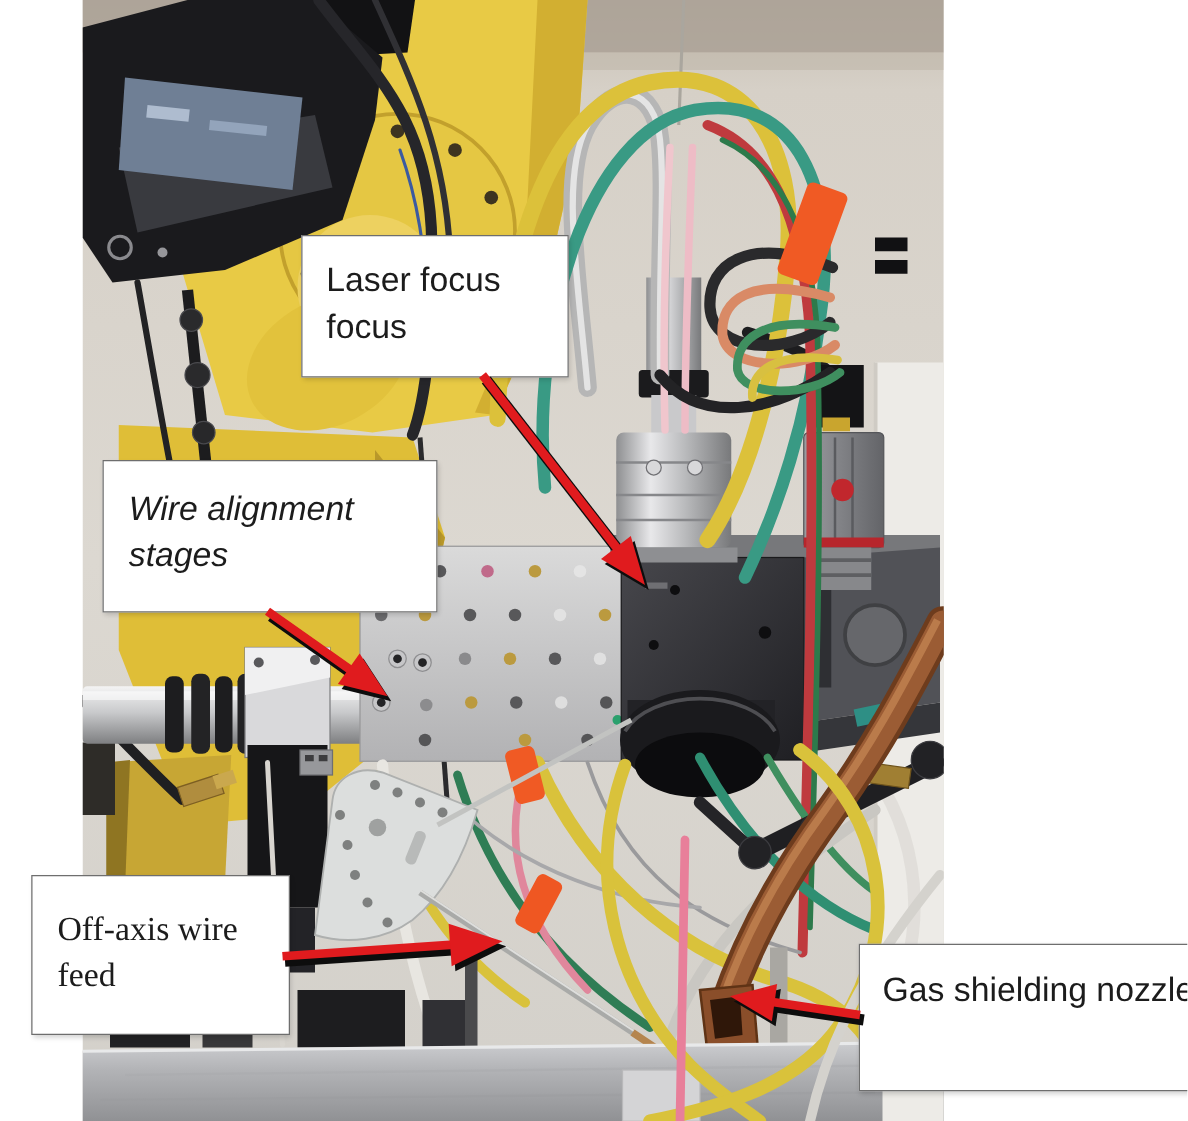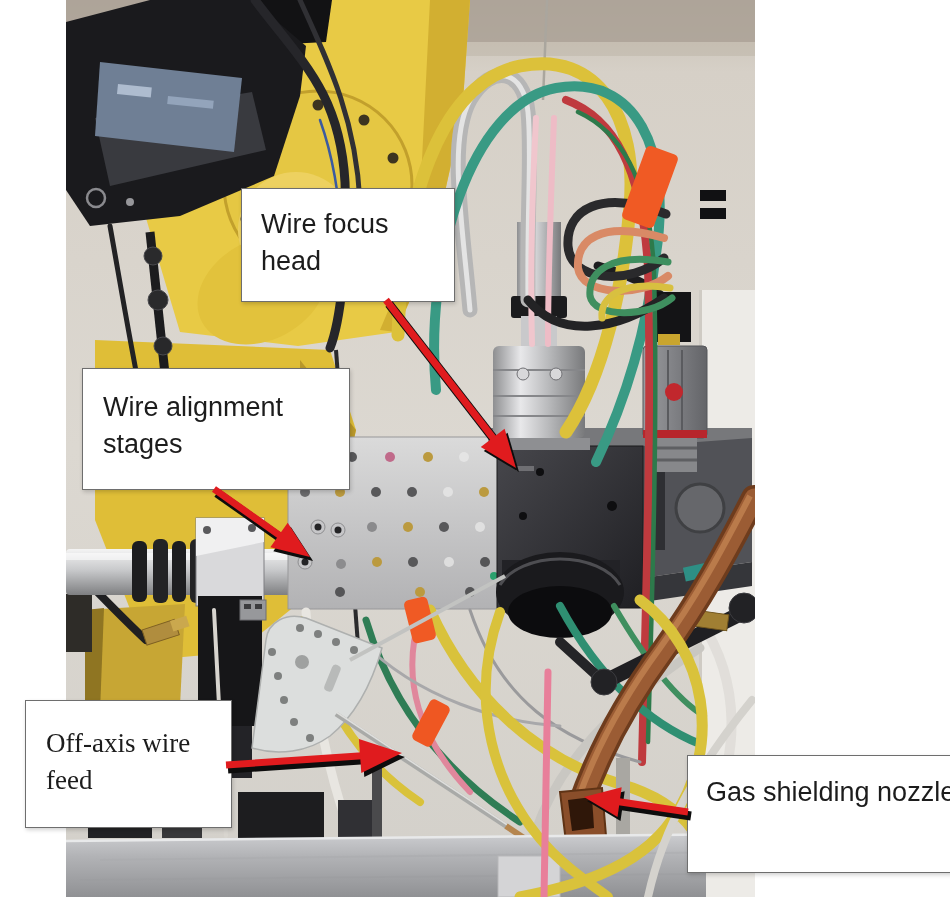--- a/index.html
+++ b/index.html
@@ -8,21 +8,21 @@
     font-family:"Liberation Sans", sans-serif;
   }
   .photo-svg{position:absolute;left:0;top:0;}
   .callout{
     position:absolute;background:#ffffff;border:1.5px solid #6e6e6e;
     color:#1c1c1c;font-size:27px;line-height:37px;font-weight:400;
     box-shadow:1px 2px 4px rgba(0,0,0,0.18);
     box-sizing:border-box;
   }
   .lbl-laser{left:241px;top:188px;width:214px;height:114px;padding:17px 8px 0 19px;}
-  .lbl-wire-align{left:82px;top:368px;width:268px;height:122px;padding:20px 8px 0 20px;}
+  .lbl-wire-align{left:82px;top:368px;width:268px;height:122px;padding:20px 8px 0 20px;font-style:italic;}
   .lbl-offaxis{left:25px;top:700px;width:207px;height:128px;padding:24px 40px 0 20px;font-family:Liberation Serif, serif;}
   .lbl-gas{left:687px;top:755px;width:278px;height:118px;padding:18px 8px 0 18px;}
   .arrow-layer{position:absolute;left:0;top:0;pointer-events:none;}
 </style>
 </head>
 <body>
 
 <div class="canvas">
 
   <svg class="photo-svg" width="950" height="897" viewBox="0 0 950 897">
@@ -335,21 +335,21 @@
       <g fill="none" stroke-linecap="round">
         <path d="M 500,612 C 468,700 492,790 552,852 C 576,876 600,890 608,897" stroke="#d9c23b" stroke-width="10"></path>
         <path d="M 640,600 C 706,648 724,746 672,820 C 636,872 566,888 520,897" stroke="#d9c23b" stroke-width="11"></path>
         <path d="M 752,700 C 700,764 664,824 648,897" stroke="#d4d2cd" stroke-width="8"></path>
         <path d="M 548,672 L 544,897" stroke="#e87f9a" stroke-width="7"></path>
       </g>
     </g>
   </svg>
 
   <div class="callout lbl-laser">
-    <span>Wire focus head</span>
+    <span>Laser focus focus</span>
   </div>
   <div class="callout lbl-wire-align">
     <span>Wire alignment stages</span>
   </div>
   <div class="callout lbl-offaxis">
     <span>Off-axis wire feed</span>
   </div>
   <div class="callout lbl-gas">
     <span>Gas shielding nozzle</span>
   </div>

